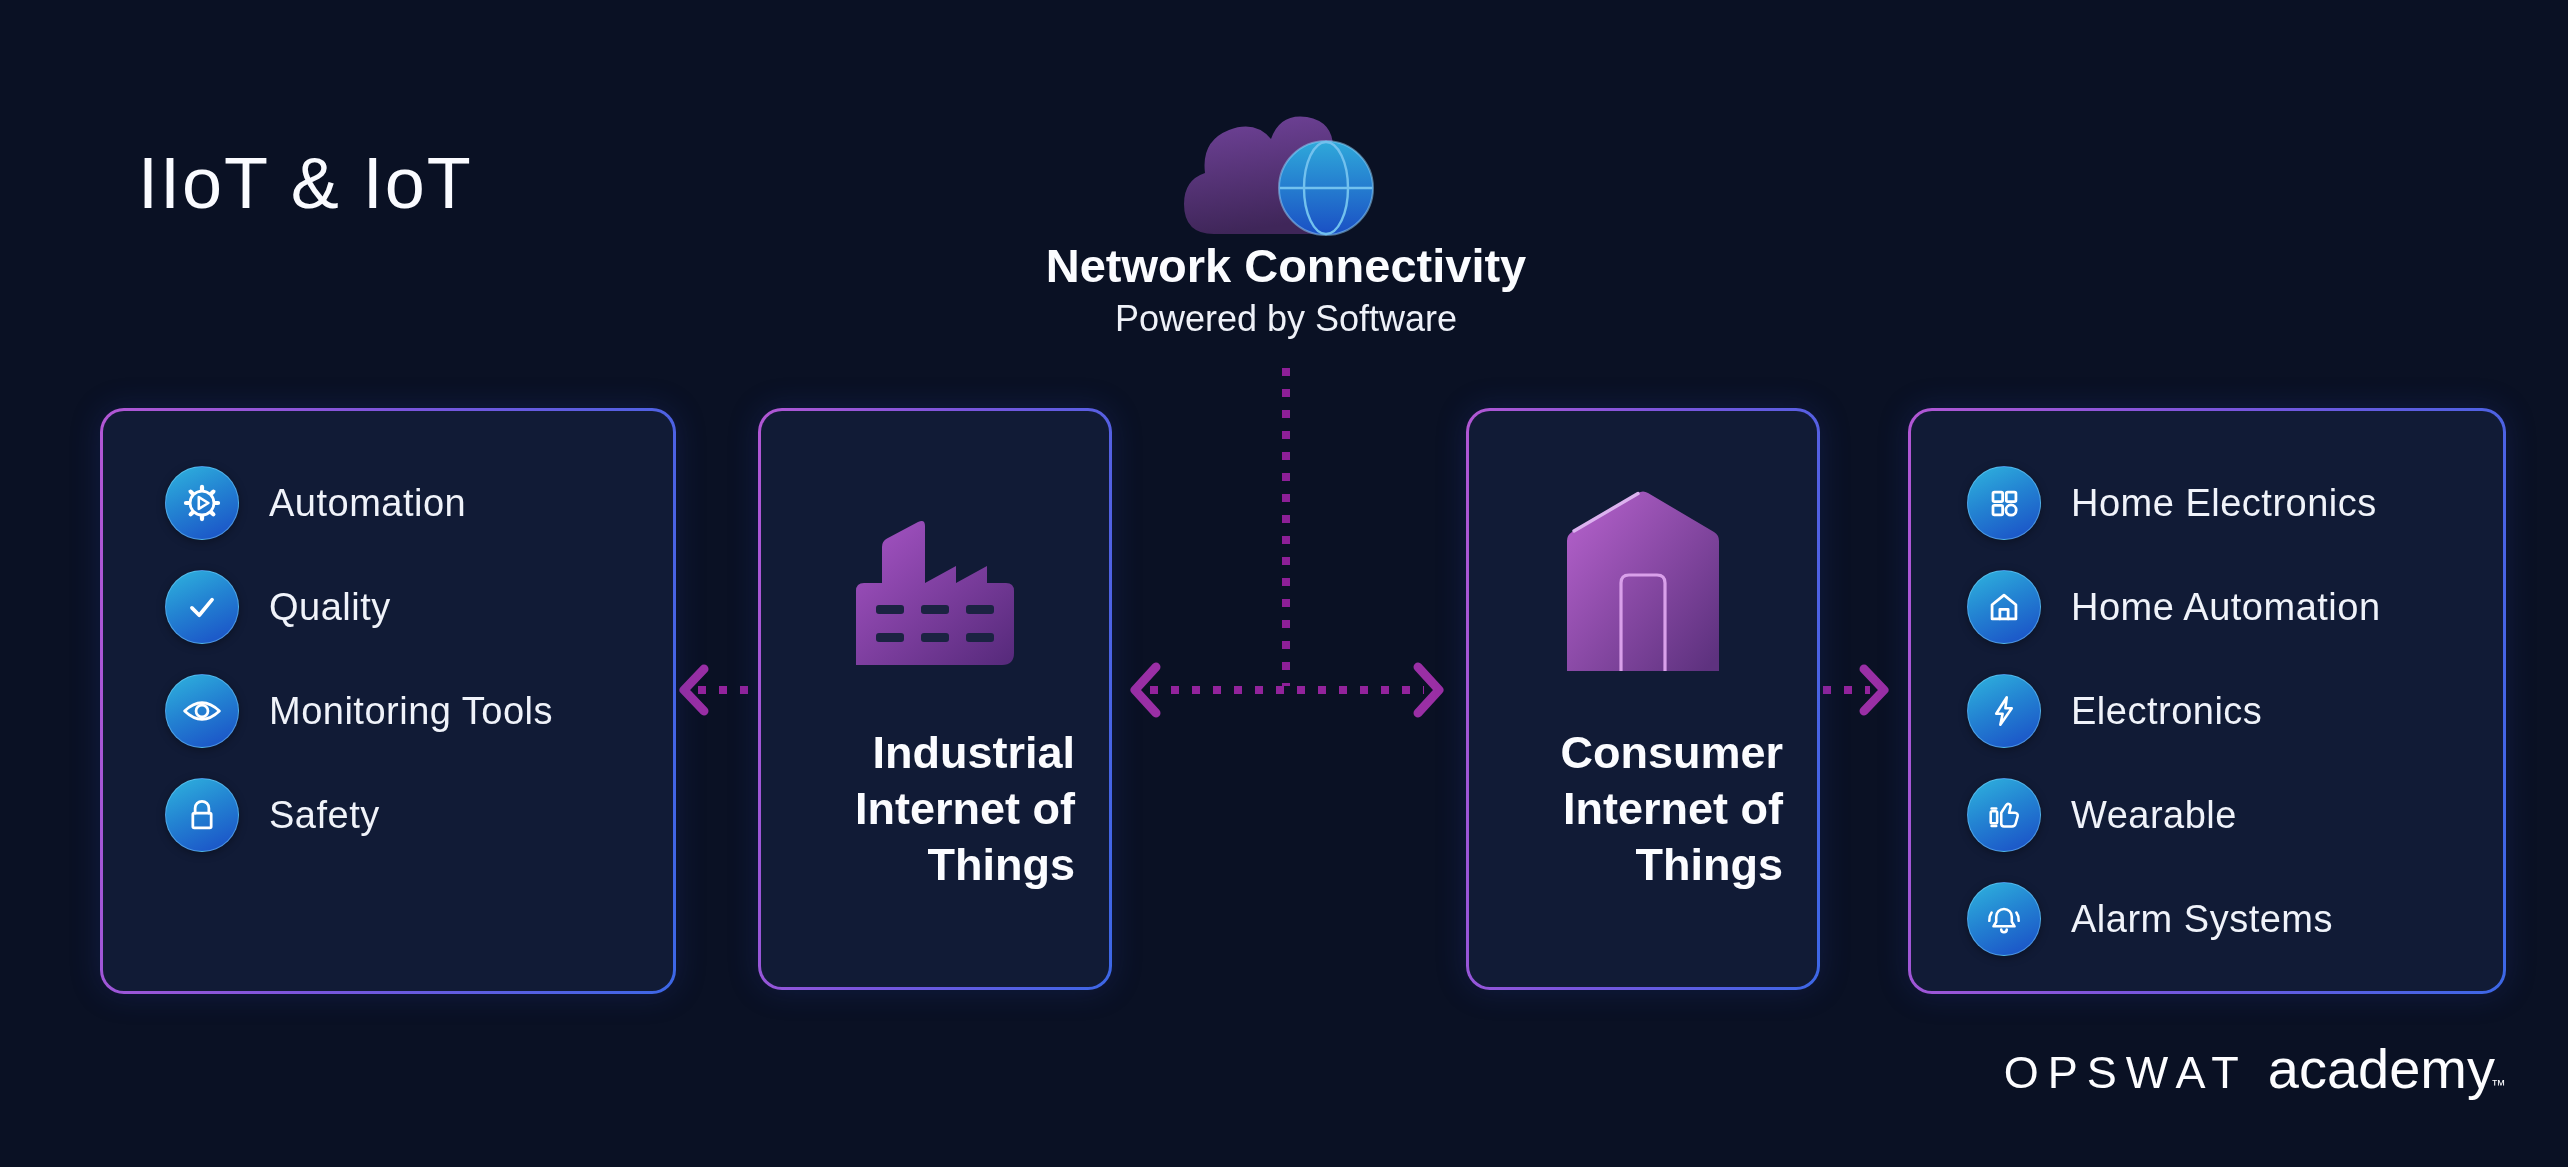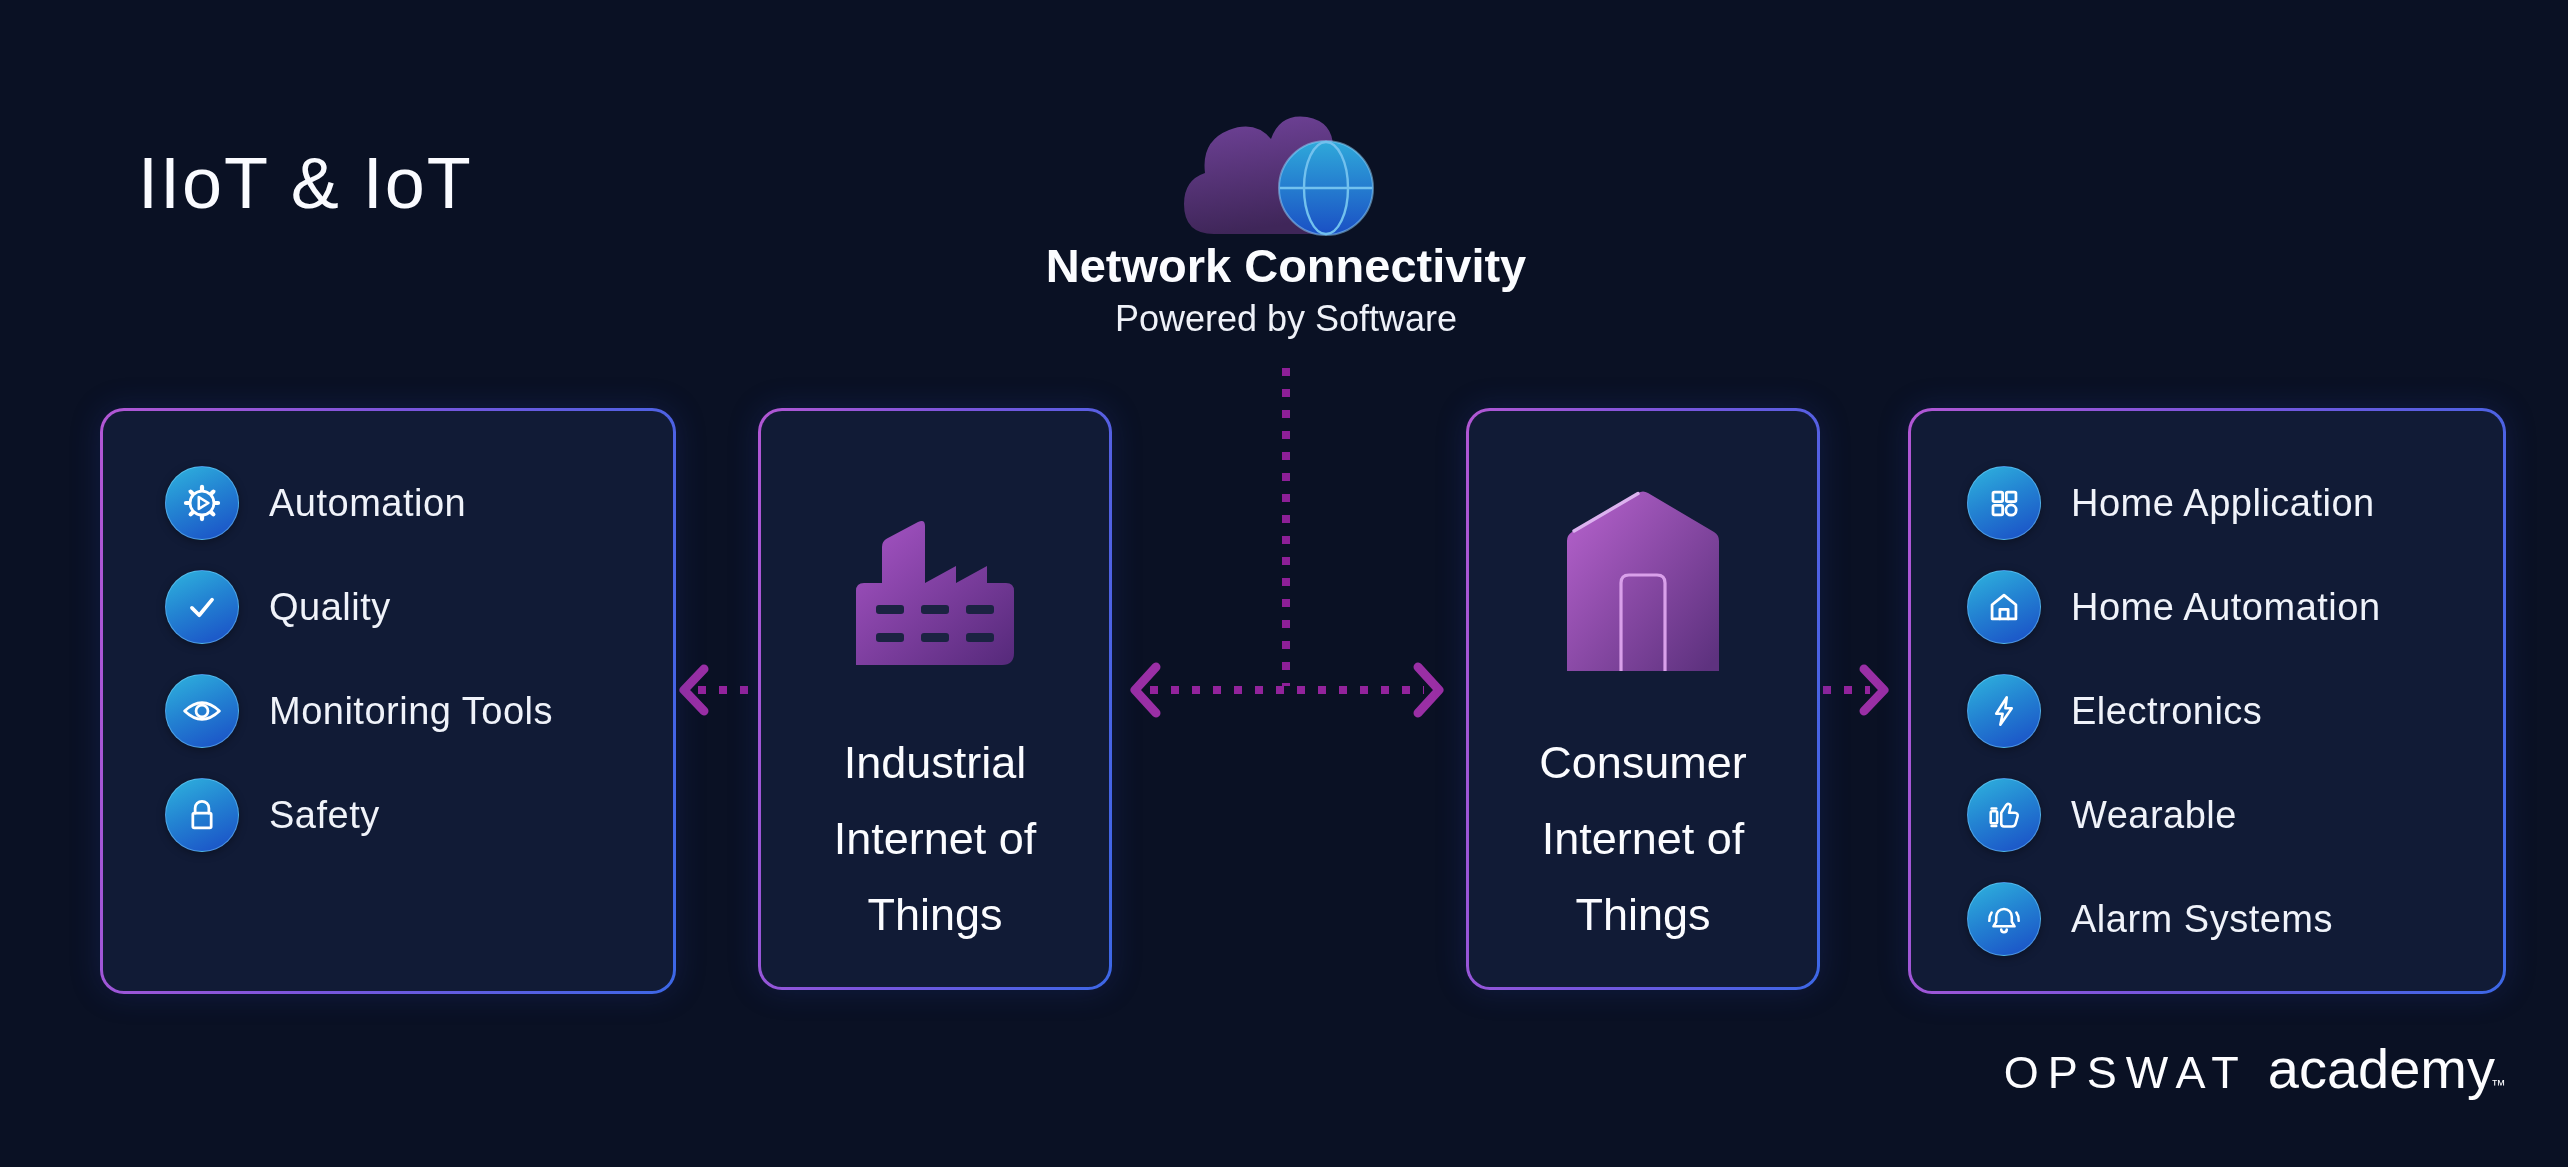--- a/index.html
+++ b/index.html
@@ -52,22 +52,22 @@
     border:1px solid rgba(130,216,255,.45);
     display:flex;align-items:center;justify-content:center;
     box-shadow:0 2px 8px rgba(0,0,0,.35);
   }
   .badge svg{width:44px;height:44px;}
   .row-label{margin-left:30px;font-size:38px;color:#f0f3fa;letter-spacing:.5px;}
   
   .card-body{display:flex;flex-direction:column;align-items:center;}
   .card-icon{margin-top:76px;}
   .card-label{
-    margin-top:56px;width:280px;text-align:center;
-    font-size:45px;line-height:76px;font-weight:normal;color:#fbfcff;
+    margin-top:56px;width:280px;text-align:right;
+    font-size:45px;line-height:56px;font-weight:bold;color:#fbfcff;
   }
   
   .logo{
     position:absolute;right:62px;top:1036px;
     display:flex;align-items:baseline;gap:20px;color:#fdfdff;
   }
   .logo-brand{font-size:45px;font-weight:500;letter-spacing:9px;}
   .logo-product{font-size:56px;font-weight:400;letter-spacing:0px;}
   .logo-tm{font-size:15px;align-self:flex-end;margin-left:-24px;margin-bottom:8px;}
 </style>
@@ -218,21 +218,21 @@
 
       <div class="row">
         <span class="badge">
           <svg viewBox="0 0 48 48" fill="none" stroke="#ffffff" stroke-width="3" stroke-linecap="round" stroke-linejoin="round">
             <rect x="12" y="12" width="10.5" height="10.5" rx="1.5"></rect>
             <rect x="26.5" y="12" width="10.5" height="10.5" rx="1.5"></rect>
             <rect x="12" y="26.5" width="10.5" height="10.5" rx="1.5"></rect>
             <circle cx="31.7" cy="31.7" r="5.6"></circle>
           </svg>
         </span>
-        <span class="row-label">Home Application</span>
+        <span class="row-label">Home Electronics</span>
       </div>
 
       <div class="row">
         <span class="badge">
           <svg viewBox="0 0 48 48" fill="none" stroke="#ffffff" stroke-width="3" stroke-linecap="round" stroke-linejoin="round">
             <path d="M11,21.5 L24,11 L37,21.5 V37 H11 Z"></path>
             <path d="M19.5,37 V26.5 H28.5 V37"></path>
           </svg>
         </span>
         <span class="row-label">Home Automation</span>

